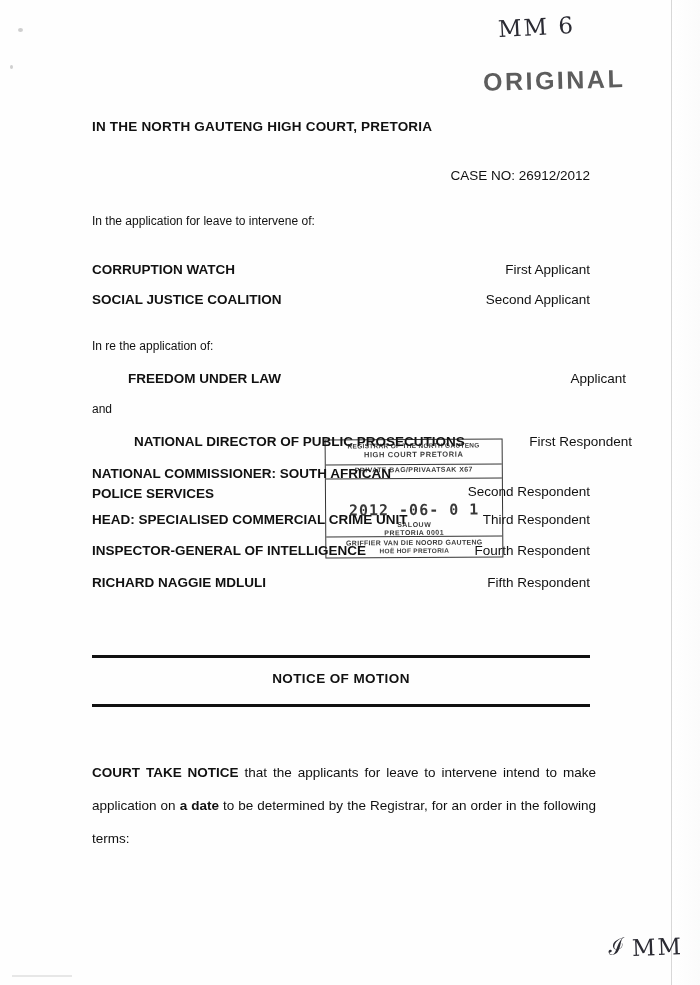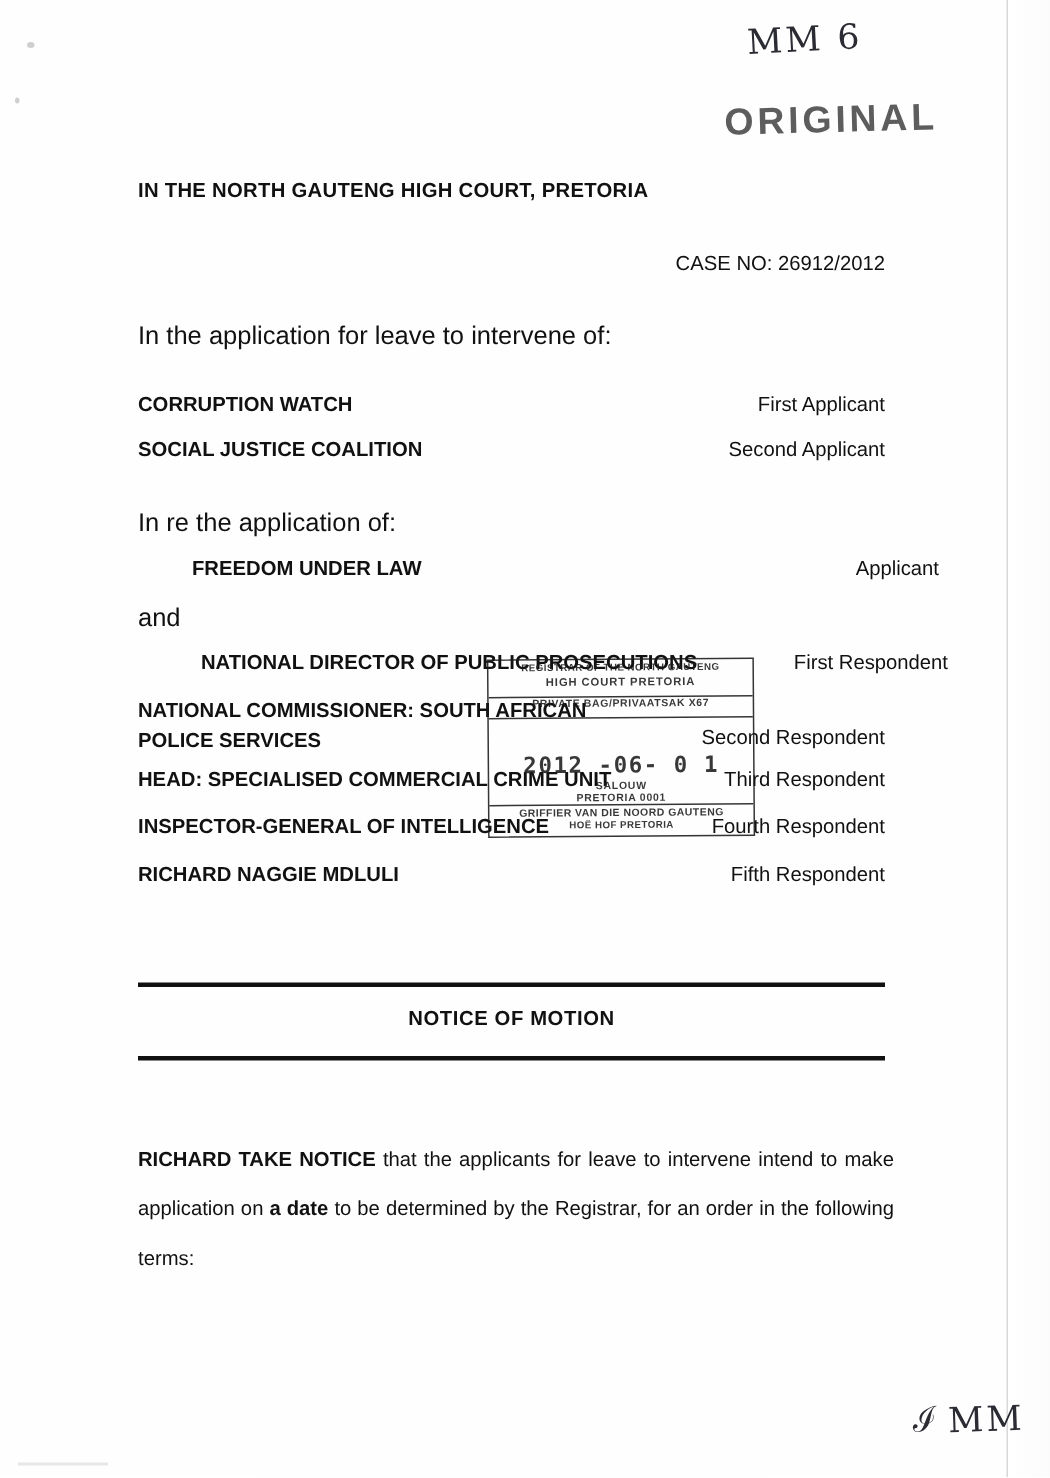--- a/index.html
+++ b/index.html
@@ -94,21 +94,21 @@
     position: absolute;
     left: 92px;
     top: 168px;
     width: 498px;
     text-align: right;
     font-size: 13.5px;
   }
   .lead-line {
     position: absolute;
     left: 92px;
-    font-size: 17px;
+    font-size: 12px;
   }
   #lead-intervene { top: 214px; }
   #lead-inre { top: 339px; }
   #lead-and { top: 402px; }
 
   
   .party-row {
     position: absolute;
     left: 92px;
     width: 498px;
@@ -316,20 +316,20 @@
       <div class="st-b1">GRIFFIER VAN DIE NOORD GAUTENG</div>
       <div class="st-b2">HOË HOF PRETORIA</div>
     </div>
   </div>
 
   <div class="rule" id="rule-top"></div>
   <div id="notice-title">NOTICE OF MOTION</div>
   <div class="rule" id="rule-bottom"></div>
 
   <div id="body-text">
-    <b>RICHARD TAKE NOTICE</b><span> that the applicants for leave to intervene intend to make application on </span><b>a date</b><span> to be determined by the Registrar, for an order in the following terms:</span>
+    <b>COURT TAKE NOTICE</b><span> that the applicants for leave to intervene intend to make application on </span><b>a date</b><span> to be determined by the Registrar, for an order in the following terms:</span>
   </div>
 
   <div class="handwriting" id="hand-sign">ℐ</div>
 
   <div class="handwriting" id="hand-mm-bottom">MM</div>
 
 </div>
 
 </body></html>

